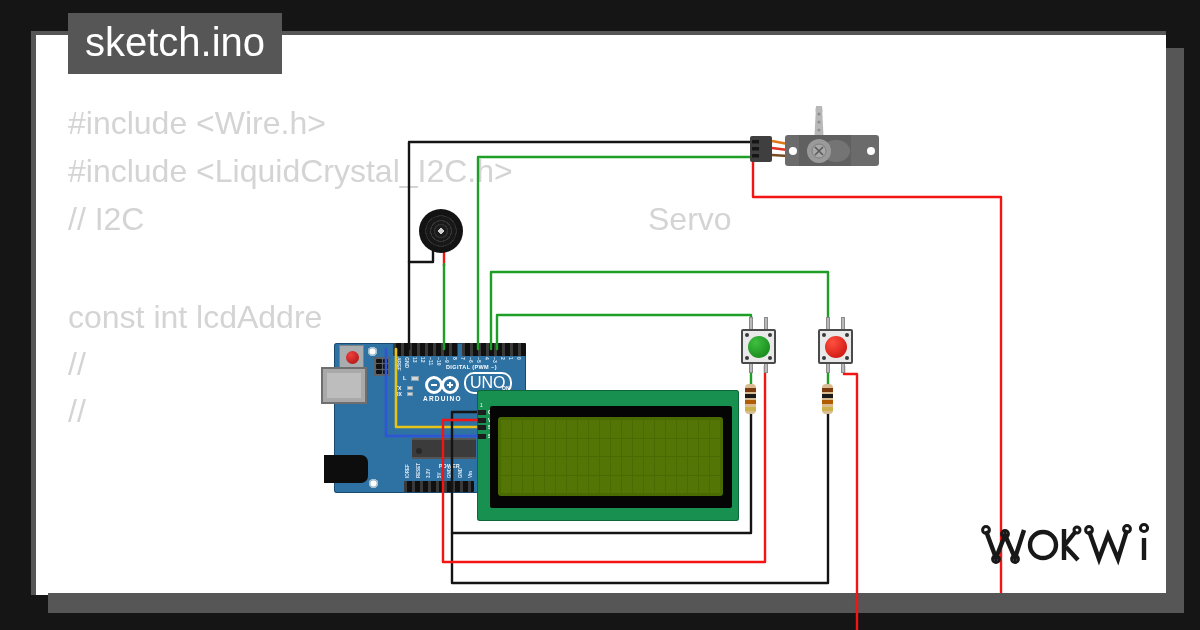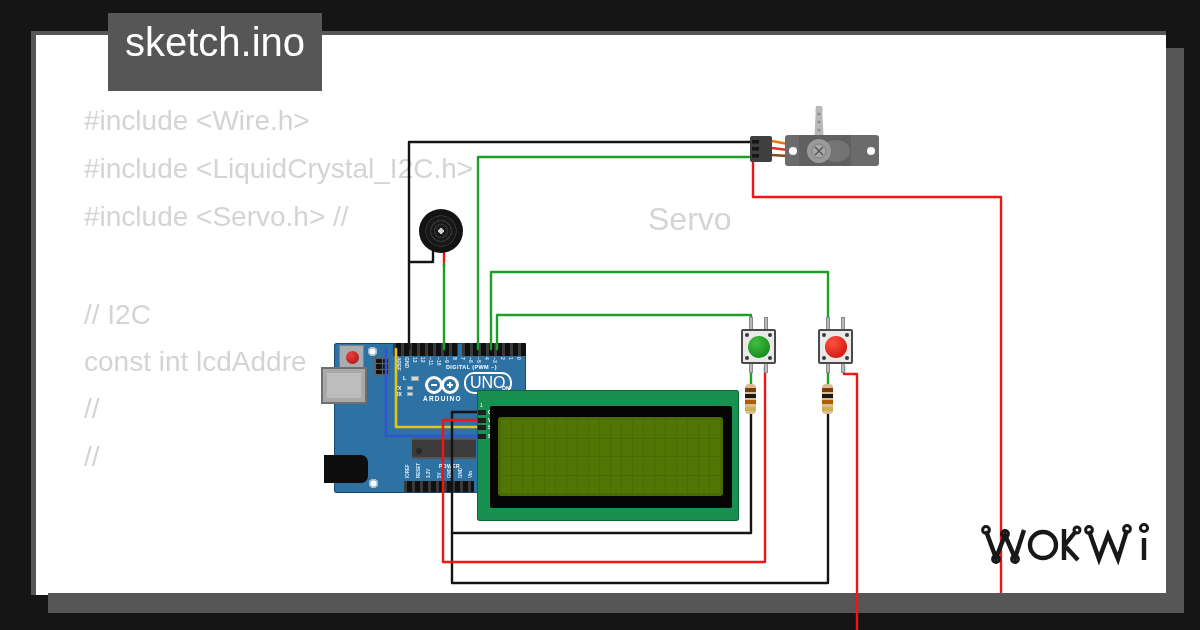--- a/index.html
+++ b/index.html
@@ -16,27 +16,27 @@
 
   
   .page{left:36px;top:35px;width:1130px;height:560px;background:var(--page-white);z-index:1;}
   .frame{background:var(--panel-gray);z-index:7;}
   .frame-left{left:31px;top:31px;width:5px;height:564px;}
   .frame-top{left:31px;top:31px;width:1135px;height:4px;}
   .frame-right{left:1166px;top:48px;width:18px;height:565px;}
   .frame-bottom{left:48px;top:593px;width:1136px;height:20px;}
 
   
-  .title-box{left:68px;top:13px;height:78px;background:var(--panel-gray);color:#fff;
-    font-size:40px;line-height:59px;padding:0 17px;z-index:8;margin-left:40px;}
+  .title-box{left:68px;top:13px;height:61px;background:var(--panel-gray);color:#fff;
+    font-size:40px;line-height:59px;padding:0 17px;z-index:8;}
 
   
   .code-layer{left:0;top:0;width:1200px;height:630px;z-index:2;}
-  .code-layer .code-line{position:absolute;left:84px;white-space:pre;
-    font-size:28px;color:var(--code-text);}
+  .code-layer .code-line{position:absolute;left:68px;white-space:pre;
+    font-size:32px;color:var(--code-text);}
   .code-layer .code-line:nth-child(1){top:105px;}
   .code-layer .code-line:nth-child(2){top:153px;}
   .code-layer .code-line:nth-child(3){top:201px;}
   .code-layer .code-line:nth-child(4){top:299px;text-align:center;}
   .code-layer .code-line:nth-child(5){top:346px;}
   .code-layer .code-line:nth-child(6){top:393px;}
   .code-layer .code-line:nth-child(7){top:441px;}
   .code-layer .code-line:nth-child(8){top:489px;}
   .code-layer .code-line:nth-child(9){top:578px;}
   .floating-comment{left:648px;top:201px;font-size:32px;color:var(--code-text);z-index:2;}
@@ -129,21 +129,20 @@
 </head>
 <body>
 
 <div id="stage">
 
   <div class="abs page"></div>
 
   <div class="abs code-layer">
       <div class="code-line">#include &lt;Wire.h&gt;</div>
       <div class="code-line">#include &lt;LiquidCrystal_I2C.h&gt;</div>
-      <div class="code-line">#include &lt;Servo.h&gt; //</div>
       <div class="code-line">// I2C</div>
       <div class="code-line">const int lcdAddre</div>
       <div class="code-line">//</div>
       <div class="code-line">//</div>
     </div>
   <div class="abs board">
     <div class="abs hdr hdr-a"></div>
     <div class="abs hdr hdr-b"></div>
     <div class="abs dpins">
         <div>AREF</div>

